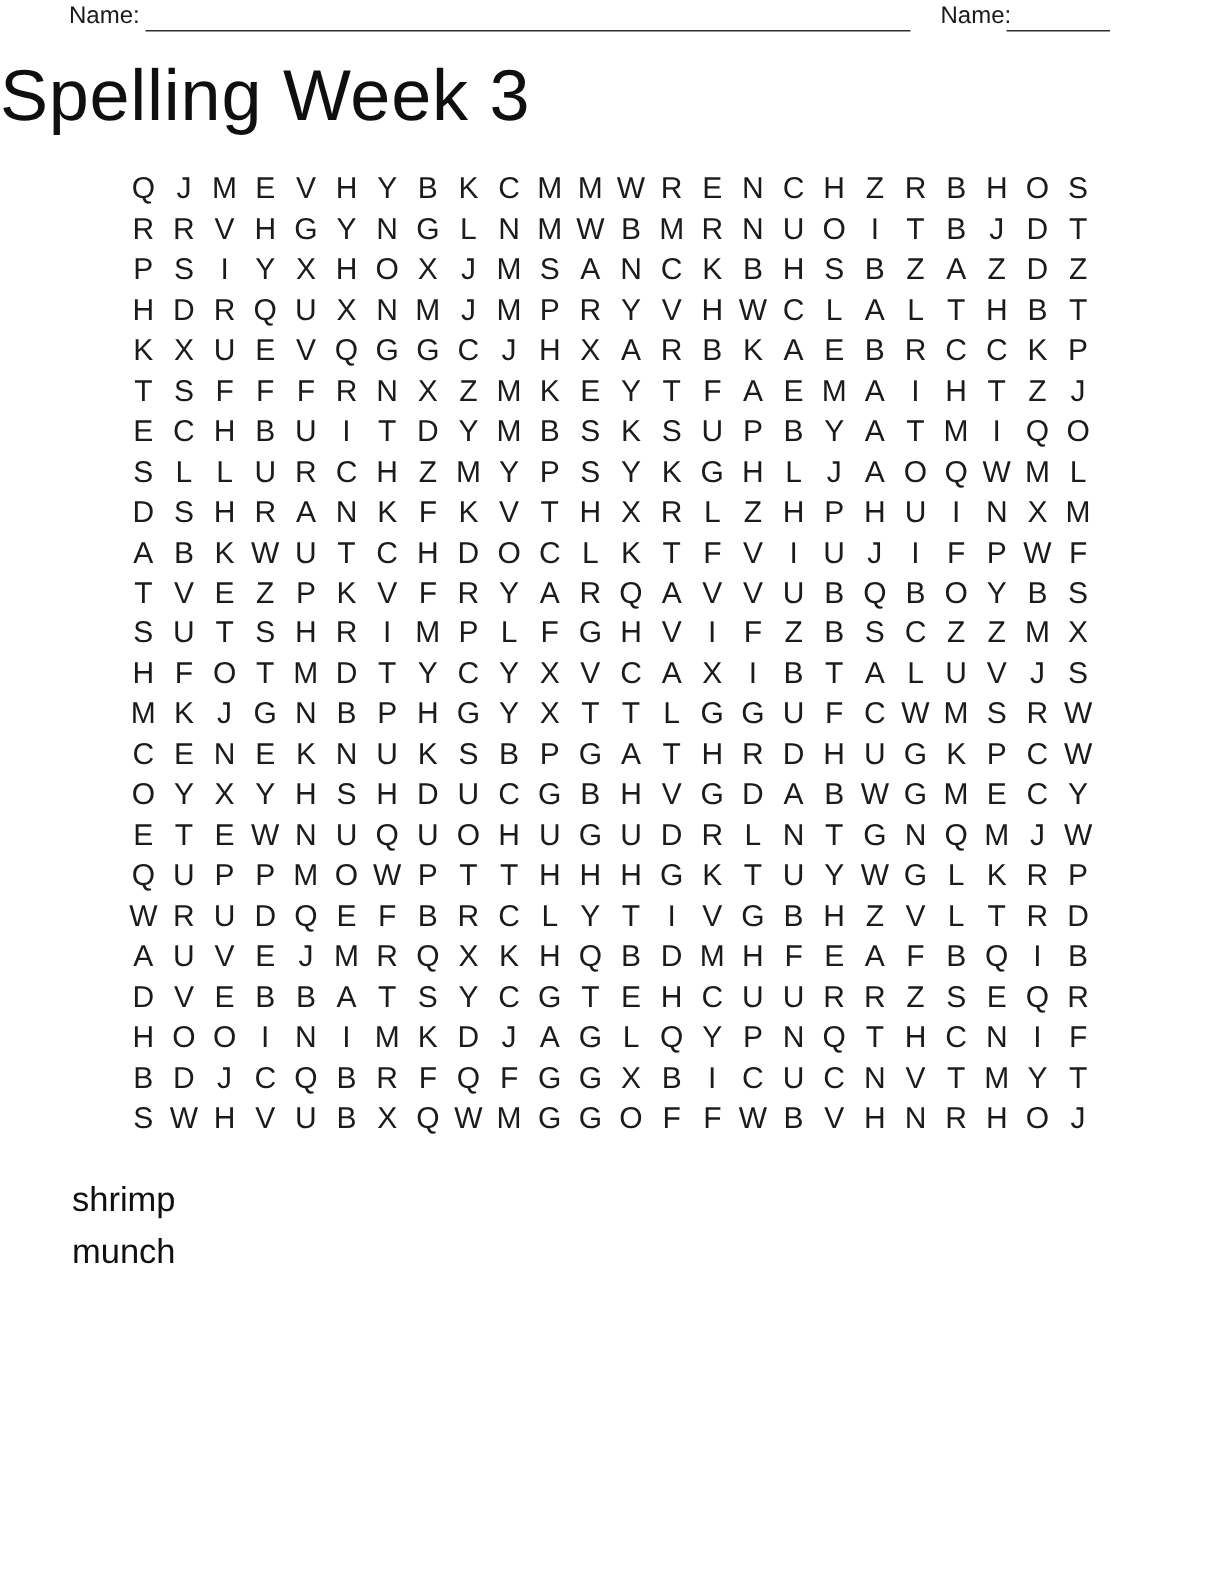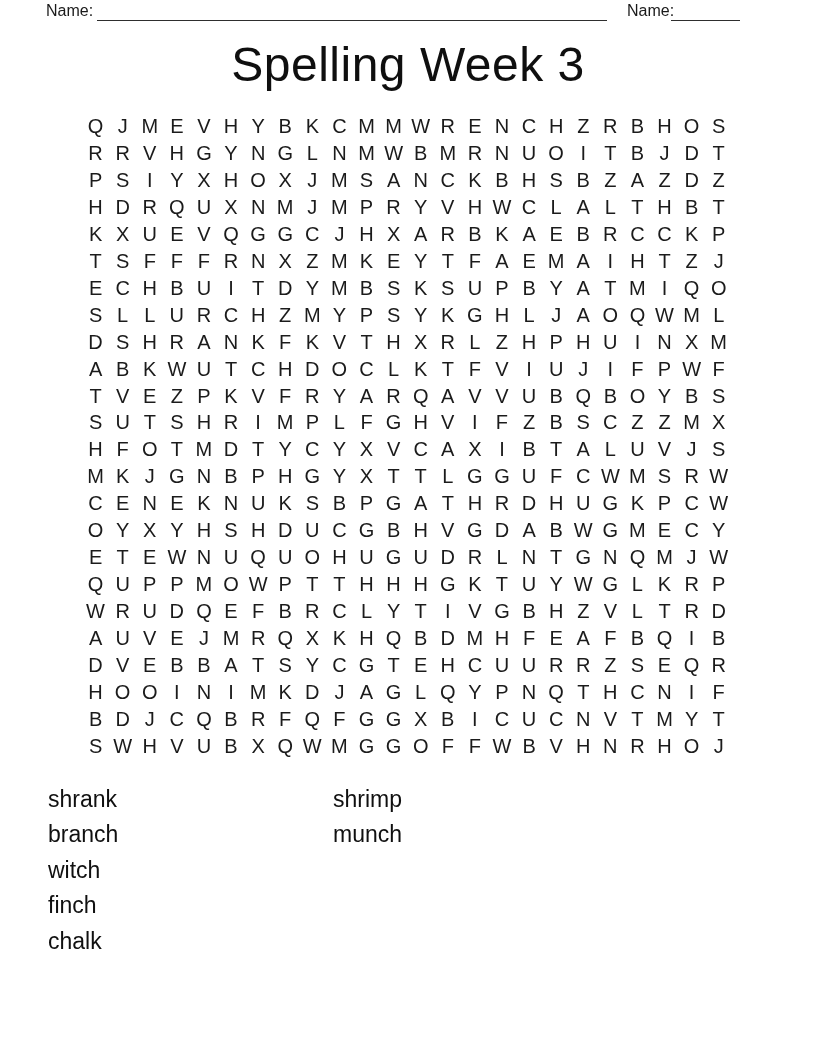--- a/index.html
+++ b/index.html
@@ -45,21 +45,21 @@
     left: 671px;
     width: 69px;
     top: 20px;
   }
   .title {
     position: absolute;
     left: 0;
     right: 0;
     top: 37px;
     margin: 0;
-    text-align: center;
+    text-align: left;
     font-size: 48px;
     font-weight: 400;
     color: #0f0f0f;
     letter-spacing: 0.5px;
   }
   .grid {
     position: absolute;
     left: 82px;
     top: 113px;
     display: grid;
@@ -681,24 +681,17 @@
       <span class="cell">H</span>
       <span class="cell">N</span>
       <span class="cell">R</span>
       <span class="cell">H</span>
       <span class="cell">O</span>
       <span class="cell">J</span>
     </div>
 
   <div class="words" id="words">
       <div class="word-col">
-        <div class="word">shrank</div>
-        <div class="word">branch</div>
-        <div class="word">witch</div>
-        <div class="word">finch</div>
-        <div class="word">chalk</div>
-      </div>
-      <div class="word-col">
         <div class="word">shrimp</div>
         <div class="word">munch</div>
       </div>
     </div>
 </div>
 
 </body></html>

